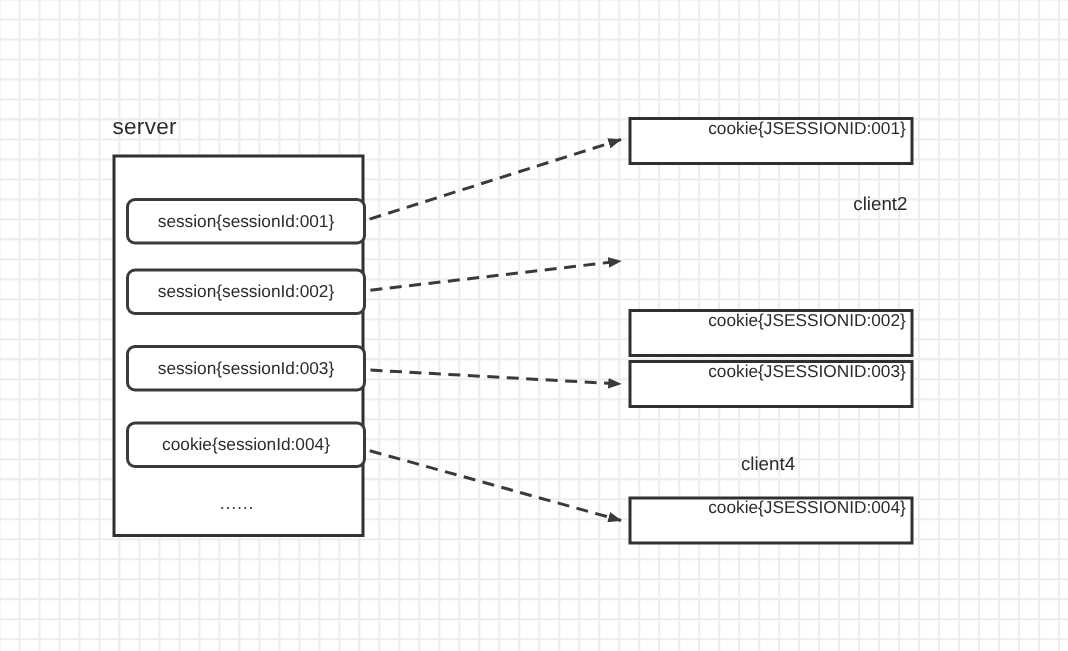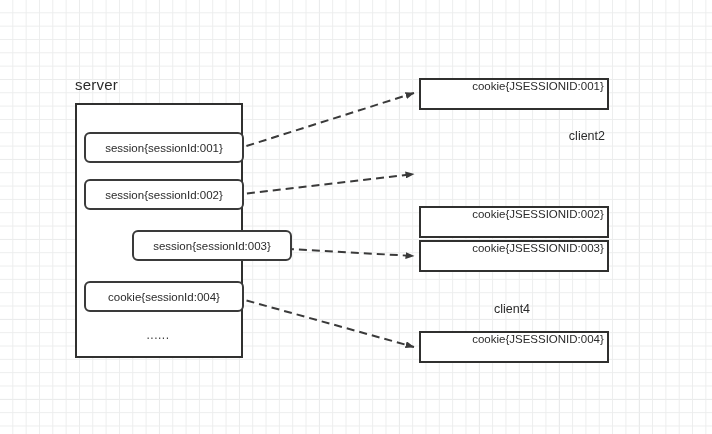--- a/index.html
+++ b/index.html
@@ -71,21 +71,21 @@
     align-items: center;
     justify-content: center;
   }
   .session-box span {
     font-size: 11.5px;
     color: #2b2b2b;
     white-space: nowrap;
   }
   .s1 { top: 132px; }
   .s2 { top: 179px; }
-  .s3 { top: 230px; margin-left: 48px; }
+  .s3 { top: 230px; }
   .s4 { top: 281px; }
 
   .ellipsis {
     position: absolute;
     left: 84px;
     top: 328px;
     width: 148px;
     text-align: center;
     font-size: 12px;
     color: #3d3d3d;

